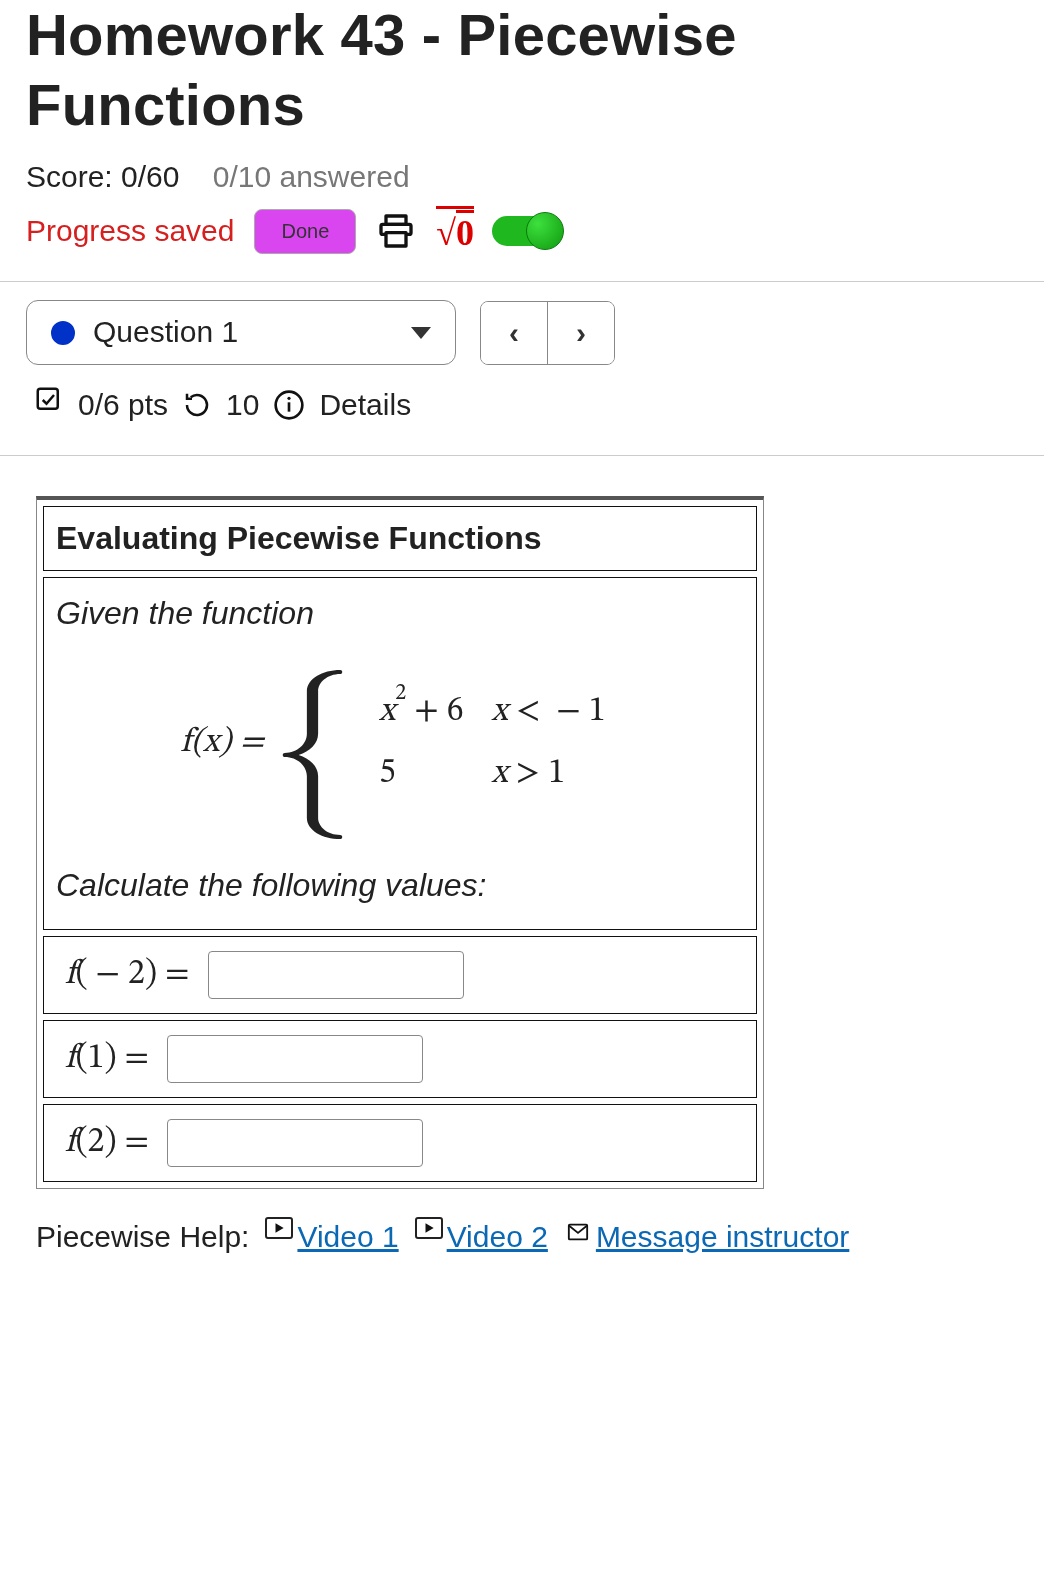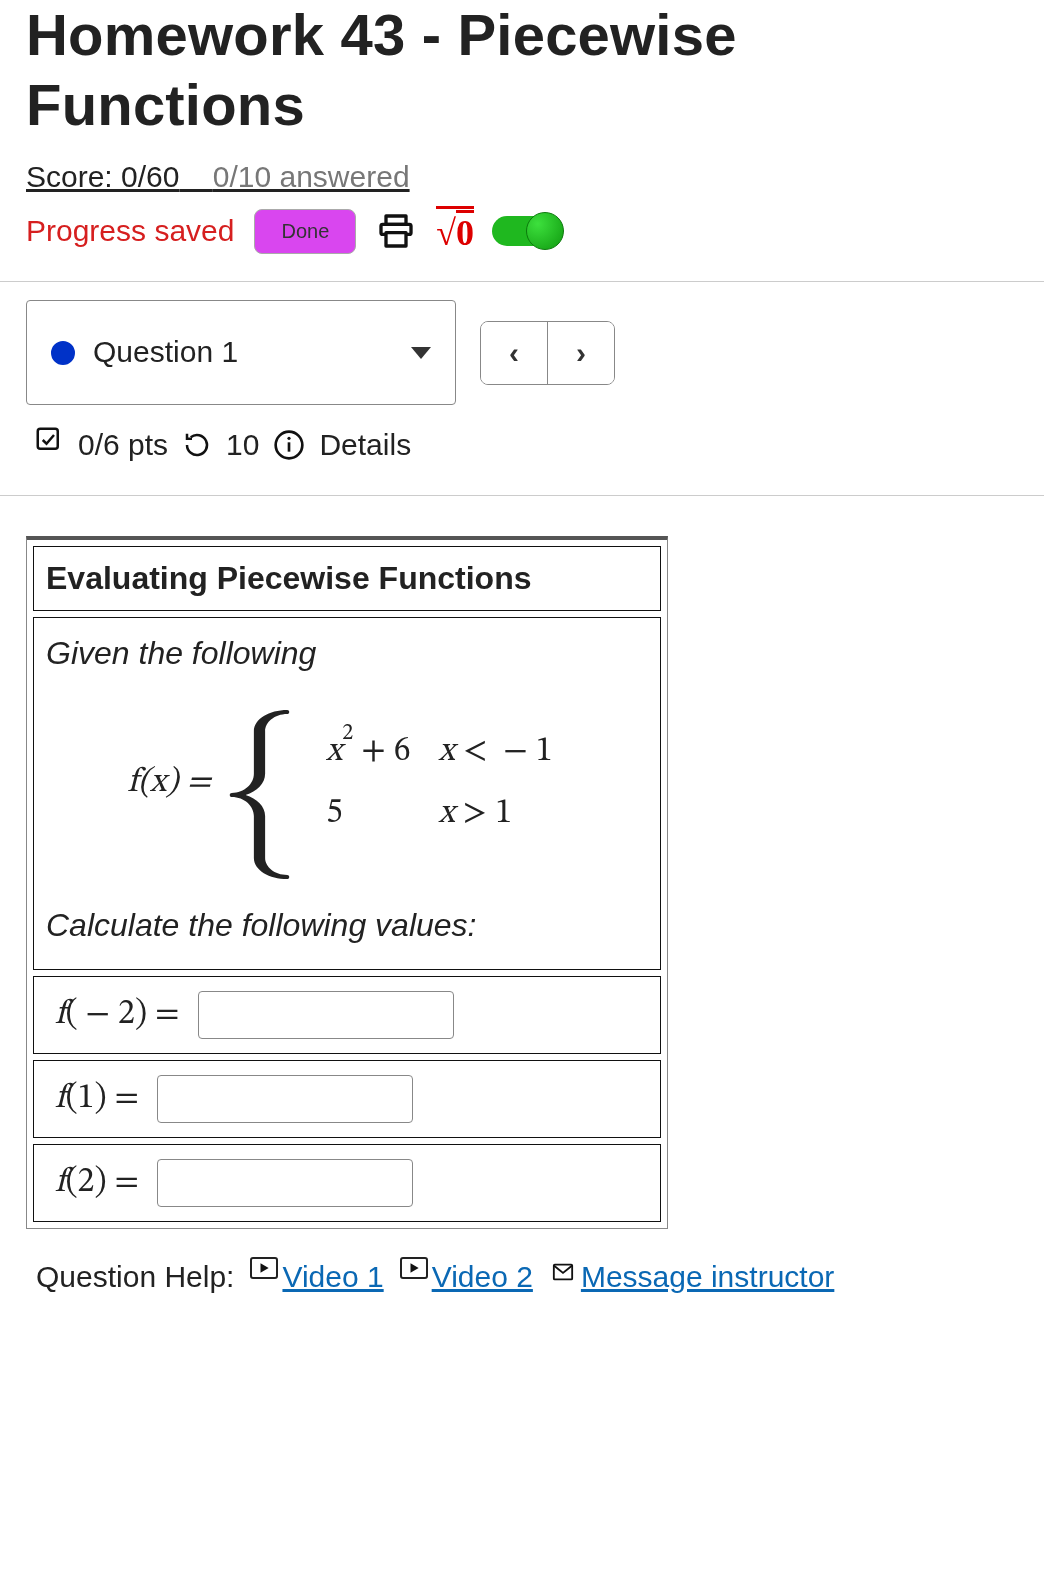--- a/index.html
+++ b/index.html
@@ -21,21 +21,21 @@
     font-size:30px;
     line-height:1.35;
   }
   h1{
     font-weight:600;
     font-size:58px;
     margin:0 0 18px 0;
     line-height:1.2;
     letter-spacing:.2px;
   }
-  .score-line{margin:6px 0 8px;text-decoration:underline;}
+  .score-line{margin:6px 0 8px;}
   .muted{color:var(--muted);}
   .progress-line{display:flex;align-items:center;gap:20px;margin:4px 0 24px;}
   .red{color:var(--red);}
   .btn{
     display:inline-flex;align-items:center;justify-content:center;
     border:1px solid #aaa;background:#d946ef;border-radius:8px;
     padding:10px 26px;font-size:20px;color:#333;cursor:pointer;
   }
   .icon{display:inline-flex;align-items:center;justify-content:center;}
   .printer-icon svg,.sqrt-icon svg,.info-icon svg,.check-icon,.retry-icon svg,.envelope-icon svg,.videoicon svg{display:block;}
@@ -44,35 +44,36 @@
     display:inline-block;margin-left:-2px;
   }
   .toggle .knob{
     position:absolute;right:-4px;top:-4px;width:38px;height:38px;border-radius:50%;
     background:radial-gradient(circle at 30% 30%, #3de03d, #0f9a0f);
     border:1px solid #0c7a0c;
   }
   hr.sep{border:none;border-top:1px solid #ccc;margin:0 -26px 0 -26px;}
   .qnav{display:flex;gap:24px;align-items:center;margin:18px 0 4px;}
   .dropdown{
-    border:1px solid #888;border-radius:4px;padding:31px 24px;
+    border:1px solid #888;border-radius:12px;padding:11px 24px;
     min-width:430px;display:flex;align-items:center;gap:18px;
     background:#fff;cursor:pointer;justify-content:flex-start;
   }
   .bluedot{width:24px;height:24px;border-radius:50%;background:#0032c8;border:2px solid #0032c8;display:inline-block;}
   .caret-down{margin-left:auto;width:0;height:0;border-left:10px solid transparent;border-right:10px solid transparent;border-top:12px solid #333;}
   .nav-arrows{display:flex;border:1px solid #888;border-radius:8px;overflow:hidden;}
   .nav-arrows button{background:#fff;border:none;padding:14px 28px;font-size:30px;cursor:pointer;color:#333;}
   .nav-arrows button+button{border-left:1px solid #888;}
   .qmeta{display:flex;gap:14px;align-items:center;padding:16px 8px 30px;font-size:30px;}
   hr.sep2{border:none;border-top:1px solid #ccc;margin:0 -26px 24px -26px;}
   .problem-outer{
     margin-top:40px;
     border:1px solid #888;border-top:4px solid #555;
-    width:642px;
+    width:728px;
+    margin-left:10px;
   }
   .phead{
     border:1px solid #111;margin:6px;padding:10px 12px;
     font-weight:700;font-size:32px;
   }
   .pbody{border:1px solid #111;margin:0 6px 6px 6px;padding:14px 12px 22px 12px;}
   .pbody .prompt{font-style:italic;font-size:32px;margin-bottom:22px;}
   .math{font-family:"Cambria Math","STIX Two Math","Latin Modern Math","Times New Roman",serif;font-style:italic;font-size:34px;}
   .piecewise{display:flex;align-items:center;gap:6px;justify-content:center;margin:20px 0 36px;}
   .brace{font-family:"Cambria Math","Latin Modern Math",serif;font-size:170px;line-height:1;font-style:normal;margin-right:4px;position:relative;top:2px;}
@@ -159,21 +160,21 @@
     </svg>
   </span>
   <span>Details</span>
 </div>
 
 <hr class="sep2">
 
 <div class="problem-outer">
   <div class="phead">Evaluating Piecewise Functions</div>
   <div class="pbody">
-    <div class="prompt">Given the following</div>
+    <div class="prompt">Given the function</div>
     <div class="piecewise">
       <span class="math" style="font-style:italic;">f(x) =</span>
       <span class="brace">{</span>
       <table class="pw">
         <tbody>
             <tr>
           <td><i>x</i><sup>2</sup> + 6</td>
           <td><i>x</i> &lt; &nbsp;− 1</td>
         </tr>
         <tr>
@@ -194,21 +195,21 @@
     <span><i>f</i>(1) =</span>
     <input type="text" style="">
   </div>
   <div class="answer-row">
     <span><i>f</i>(2) =</span>
     <input type="text" style="">
   </div>
 </div>
 
 <div class="help-line">
-  <span>Question Help:</span>
+  <span>Piecewise Help:</span>
   <span class="vidbtn">
     <span class="videoicon">
       <svg width="16" height="14" viewBox="0 0 24 24" fill="#111">
           <polygon points="6,4 20,12 6,20"></polygon>
         </svg>
     </span>
     <span class="link">Video 1</span>
   </span>
   <span class="vidbtn">
     <span class="videoicon">

